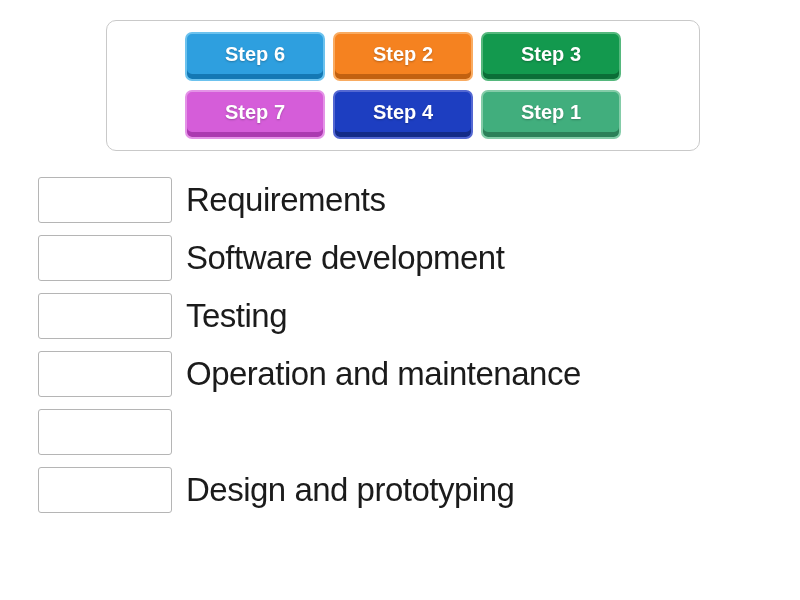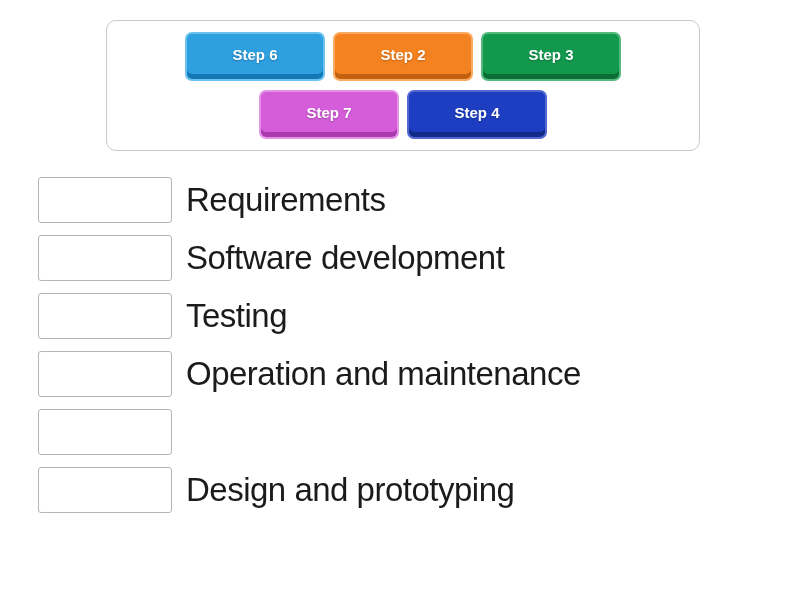--- a/index.html
+++ b/index.html
@@ -43,21 +43,21 @@
     box-sizing: border-box;
     width: 140px;
     height: 49px;
     border-radius: 7px;
     border: 2px solid var(--light);
     background: var(--fill);
     box-shadow: inset 0 -5px 0 var(--dark);
     color: #ffffff;
     font-family: inherit;
     font-weight: bold;
-    font-size: 15px;
+    font-size: 20px;
     line-height: 1;
     text-align: center;
     text-shadow: 0 1px 2px rgba(0,0,0,0.25);
     padding: 0 0 5px 0;
     cursor: pointer;
     user-select: none;
   }
   
   .items {
     position: absolute;
@@ -95,20 +95,21 @@
 <div class="stage">
   <div class="tray" id="tray">
       <div class="tray-row">
         <button class="chip" style="--fill: #2e9fdf; --light: #6cc2ee; --dark: #1478b4;">Step 6</button>
         <button class="chip" style="--fill: #f58220; --light: #f9ab61; --dark: #c26110;">Step 2</button>
         <button class="chip" style="--fill: #13994e; --light: #55b87d; --dark: #0b6e37;">Step 3</button>
       </div>
       <div class="tray-row">
         <button class="chip" style="--fill: #d55dd9; --light: #e493e7; --dark: #ab3ab0;">Step 7</button>
         <button class="chip" style="--fill: #1d3ec1; --light: #5468d2; --dark: #132b88;">Step 4</button>
+        <button class="chip" style="--fill: #41ae7d; --light: #84cca8; --dark: #2c8059;">Step 1</button>
       </div>
     </div>
   <div class="items" id="items">
       <div class="item-row">
         <div class="drop-box"></div>
         <div class="item-label">Requirements</div>
       </div>
       <div class="item-row">
         <div class="drop-box"></div>
         <div class="item-label">Software development</div>

